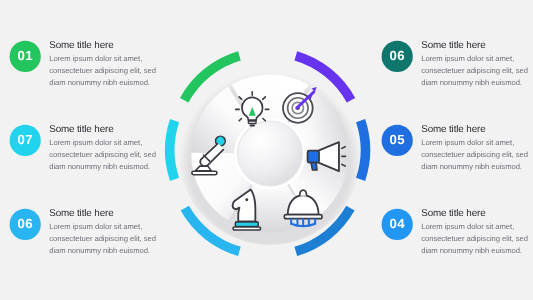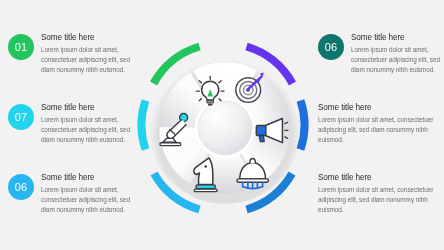--- a/index.html
+++ b/index.html
@@ -25,21 +25,21 @@
   }
   .item.left  { left: 8px; }
   .item.right { left: 318px; }
 
   .num-circle {
     flex: 0 0 auto;
     width: 26px; height: 26px;
     border-radius: 50%;
     color: #ffffff;
     font-size: 11px;
-    font-weight: normal;
+    font-weight: bold;
     display: flex;
     align-items: center;
     justify-content: center;
     letter-spacing: 0.2px;
     margin-top: 1px;
   }
   .item-text { flex: 1 1 auto; min-width: 0; }
   .item-title {
     font-size: 8.2px;
     font-weight: normal;
@@ -94,27 +94,29 @@
 
   <div class="item right" style="top:33px">
     <div class="num-circle" style="background: #0f766e;">06</div>
     <div class="item-text">
       <div class="item-title">Some title here</div>
       <div class="item-body">Lorem ipsum dolor sit amet, consectetuer adipiscing elit, sed diam nonummy nibh euismod.</div>
     </div>
   </div>
 
   <div class="item right" style="top:103px">
+    <div class="num-circle" style="background: rgb(31, 111, 224);">05</div>
     <div class="item-text">
       <div class="item-title">Some title here</div>
       <div class="item-body">Lorem ipsum dolor sit amet, consectetuer adipiscing elit, sed diam nonummy nibh euismod.</div>
     </div>
   </div>
 
   <div class="item right" style="top:173px">
+    <div class="num-circle" style="background: rgb(33, 150, 243);">04</div>
     <div class="item-text">
       <div class="item-title">Some title here</div>
       <div class="item-body">Lorem ipsum dolor sit amet, consectetuer adipiscing elit, sed diam nonummy nibh euismod.</div>
     </div>
   </div>
 
   <div id="wheel">
     <svg viewBox="0 0 190 196" xmlns="http://www.w3.org/2000/svg">
       <defs>
         <linearGradient id="segA" x1="0" y1="1" x2="1" y2="0">

